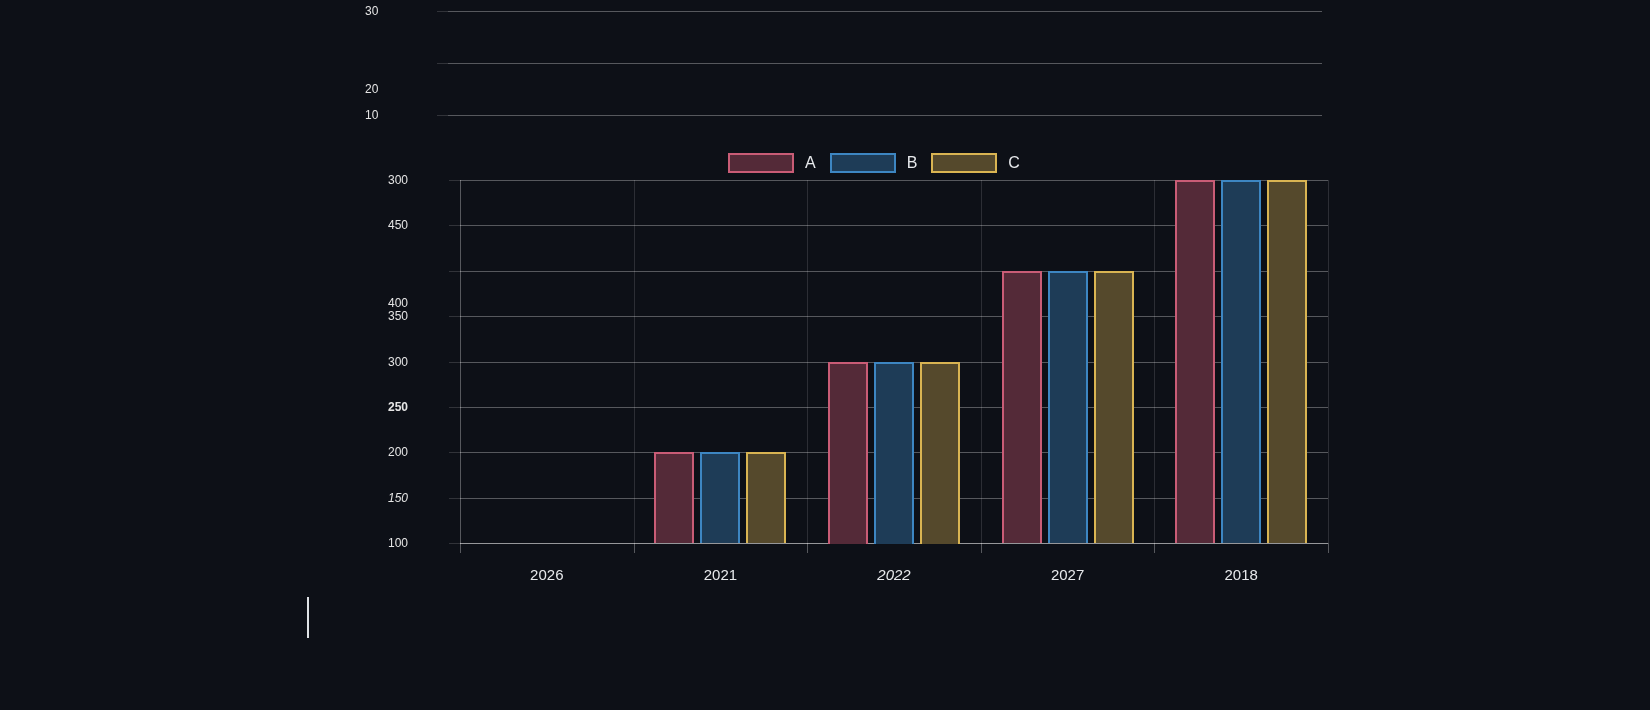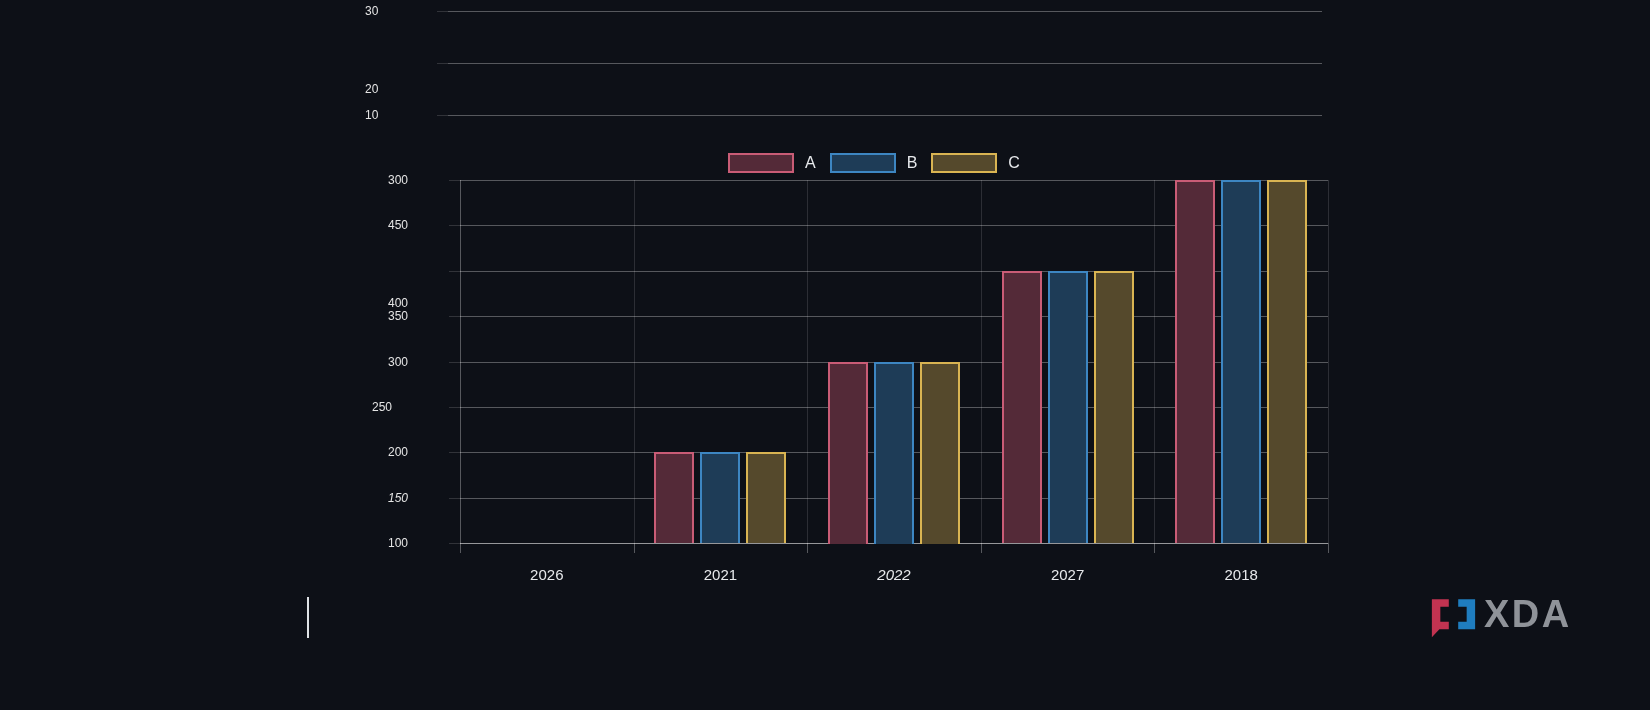--- a/index.html
+++ b/index.html
@@ -65,21 +65,21 @@
       <div class="grid-h" style="left: 460px; top: 271px; width: 868px;"></div>
       <div class="y-label" style="left: 388px; top: 262px; margin-top: 32px;">400</div>
       <div class="grid-h-dim" style="left: 449px; top: 316px; width: 11px;"></div>
       <div class="grid-h" style="left: 460px; top: 316px; width: 868px;"></div>
       <div class="y-label" style="left: 388px; top: 307px;">350</div>
       <div class="grid-h-dim" style="left: 449px; top: 362px; width: 11px;"></div>
       <div class="grid-h" style="left: 460px; top: 362px; width: 868px;"></div>
       <div class="y-label" style="left: 388px; top: 353px;">300</div>
       <div class="grid-h-dim" style="left: 449px; top: 407px; width: 11px;"></div>
       <div class="grid-h" style="left: 460px; top: 407px; width: 868px;"></div>
-      <div class="y-label" style="left: 372px; top: 398px;">250</div>
+      <div class="y-label" style="left: 388px; top: 398px; font-weight: bold;">250</div>
       <div class="grid-h-dim" style="left: 449px; top: 452px; width: 11px;"></div>
       <div class="grid-h" style="left: 460px; top: 452px; width: 868px;"></div>
       <div class="y-label" style="left: 388px; top: 443px;">200</div>
       <div class="grid-h-dim" style="left: 449px; top: 498px; width: 11px;"></div>
       <div class="grid-h" style="left: 460px; top: 498px; width: 868px;"></div>
       <div class="y-label" style="left: 388px; top: 489px; font-style: italic;">150</div>
       <div class="grid-h-dim" style="left: 449px; top: 543px; width: 11px;"></div>
       <div class="grid-h" style="left: 460px; top: 543px; width: 868px;"></div>
       <div class="y-label" style="left: 388px; top: 534px;">100</div>
       <div class="axis-v" style="left: 460px; top: 180px; height: 363px;"></div>
@@ -109,21 +109,14 @@
       <div class="bar" style="left: 1002px; top: 271px; width: 40px; height: 272px; background: rgb(84, 42, 56); border-color: rgb(201, 92, 118);"></div>
       <div class="bar" style="left: 1048px; top: 271px; width: 40px; height: 272px; background: rgb(30, 60, 87); border-color: rgb(61, 134, 194);"></div>
       <div class="bar" style="left: 1094px; top: 271px; width: 40px; height: 272px; background: rgb(85, 73, 44); border-color: rgb(217, 180, 82);"></div>
       <div class="bar" style="left: 1175px; top: 180px; width: 40px; height: 363px; background: rgb(84, 42, 56); border-color: rgb(201, 92, 118);"></div>
       <div class="bar" style="left: 1221px; top: 180px; width: 40px; height: 363px; background: rgb(30, 60, 87); border-color: rgb(61, 134, 194);"></div>
       <div class="bar" style="left: 1267px; top: 180px; width: 40px; height: 363px; background: rgb(85, 73, 44); border-color: rgb(217, 180, 82);"></div>
     </div>
 
   <div id="caret"></div>
 
-  <div id="xda-logo">
-    <svg width="47" height="41" viewBox="0 0 50 43">
-      <path d="M2,2 H20 V10 H11 V26 H20 V34 H10 L2,42.5 Z" fill="#c23351"></path>
-      <path d="M30,2 H48 V34 H30 V26 H39 V10 H30 Z" fill="#1f7dbf"></path>
-    </svg>
-    <span id="xda-text">XDA</span>
-  </div>
 
 </div>
 
 </body></html>

